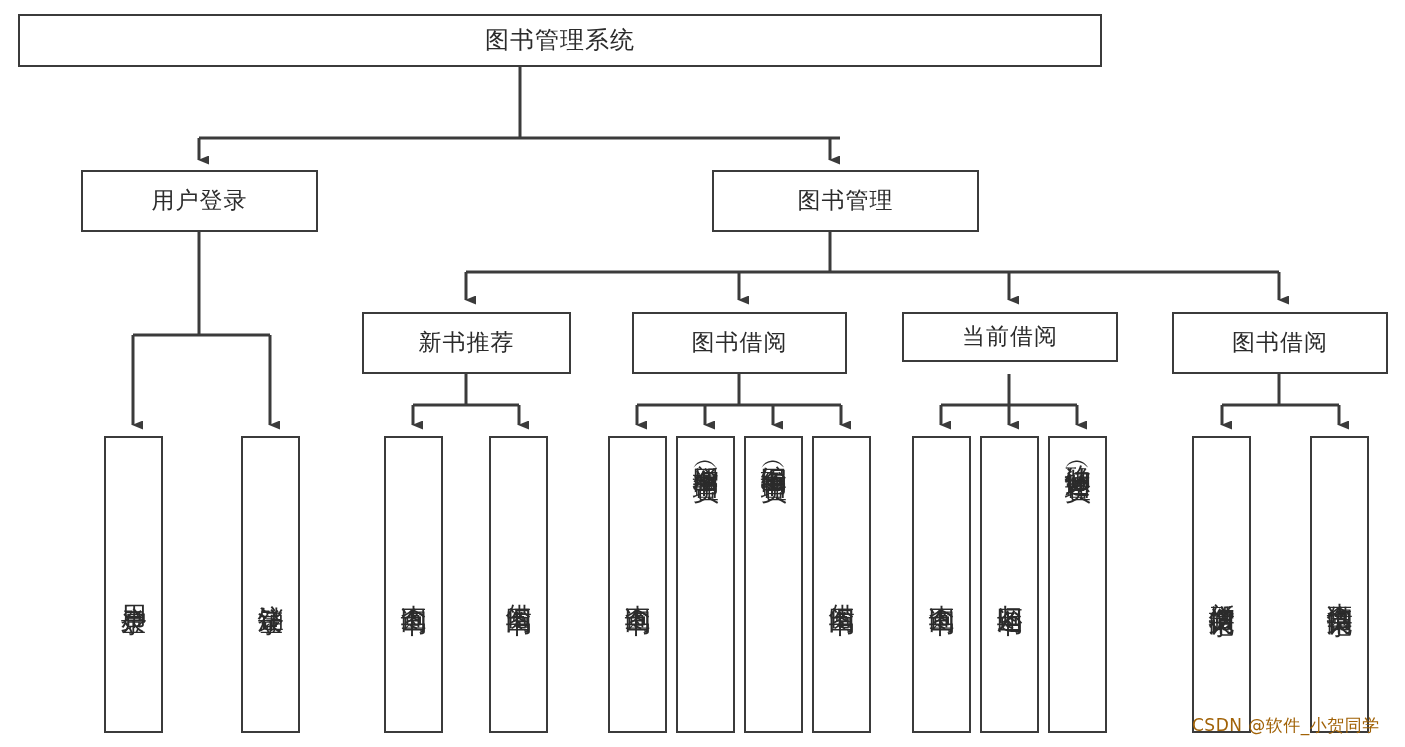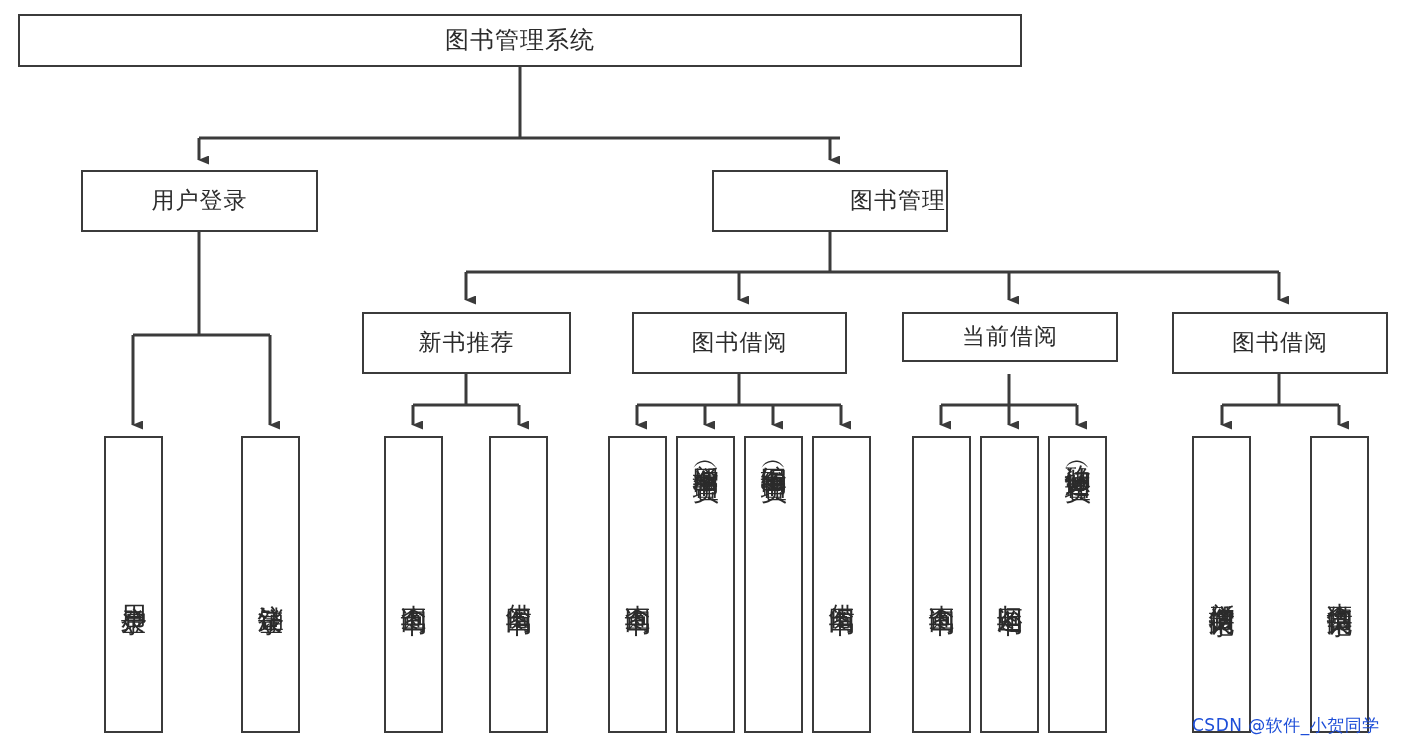--- a/index.html
+++ b/index.html
@@ -52,21 +52,21 @@
     font-size: 26px;
     line-height: 1.06;
     letter-spacing: 2px;
     white-space: nowrap;
     text-align: center;
     color: #2b2b2b;
   }
   .watermark {
     position: absolute;
     font-size: 17px;
-    color: #1d4ed8;
+    color: #a16207;
     letter-spacing: 0.5px;
     white-space: nowrap;
   }
 </style>
 </head>
 <body>
 
 <div id="canvas">
 
   <svg class="wires" viewBox="0 0 1405 747" xmlns="http://www.w3.org/2000/svg">
@@ -112,28 +112,28 @@
       <path d="M1009,405 L1009,425" marker-end="url(#arrow)"></path>
       <path d="M1077,405 L1077,425" marker-end="url(#arrow)"></path>
 
       <path d="M1279,374 L1279,405"></path>
       <path d="M1222,405 L1339,405"></path>
       <path d="M1222,405 L1222,425" marker-end="url(#arrow)"></path>
       <path d="M1339,405 L1339,425" marker-end="url(#arrow)"></path>
     </g>
   </svg>
 
-  <div class="node horiz root" style="left:18px; top:14px; width:1004px; height:53px;">
+  <div class="node horiz root" style="left:18px; top:14px; width:1084px; height:53px;">
     <span>图书管理系统</span>
   </div>
 
   <div class="node horiz" style="left:81px; top:170px; width:237px; height:62px;">
     <span>用户登录</span>
   </div>
-  <div class="node horiz" style="left:712px; top:170px; width:236px; height:62px;justify-content:flex-end;">
+  <div class="node horiz" style="left:712px; top:170px; width:267px; height:62px;">
     <span>图书管理</span>
   </div>
 
   <div class="node horiz" style="left:362px; top:312px; width:209px; height:62px;">
     <span>新书推荐</span>
   </div>
   <div class="node horiz" style="left:632px; top:312px; width:215px; height:62px;">
     <span>图书借阅</span>
   </div>
   <div class="node horiz" style="left:902px; top:312px; width:216px; height:50px;">

